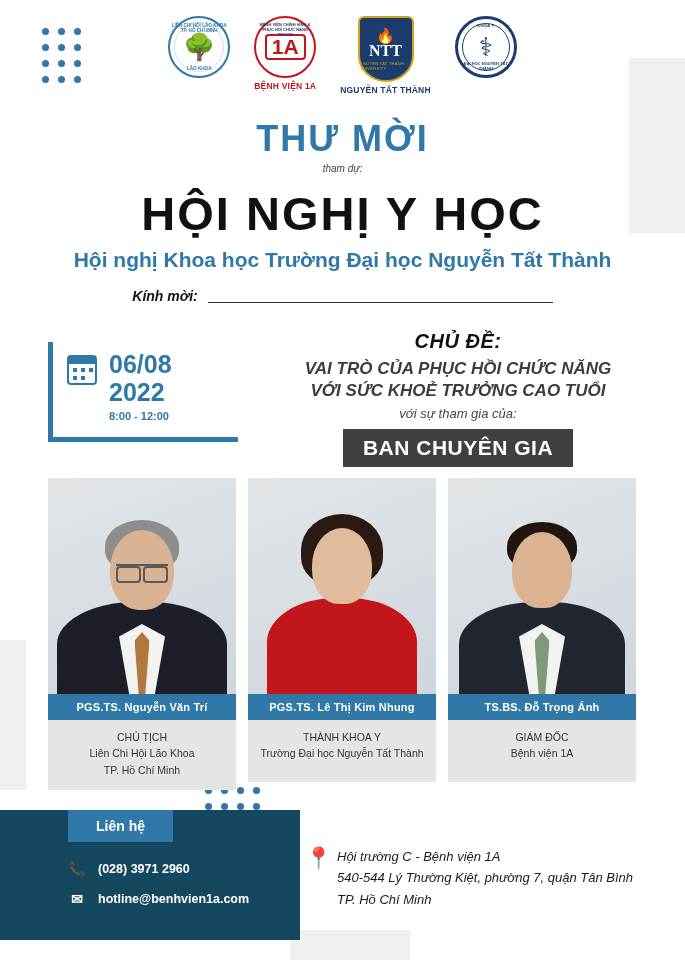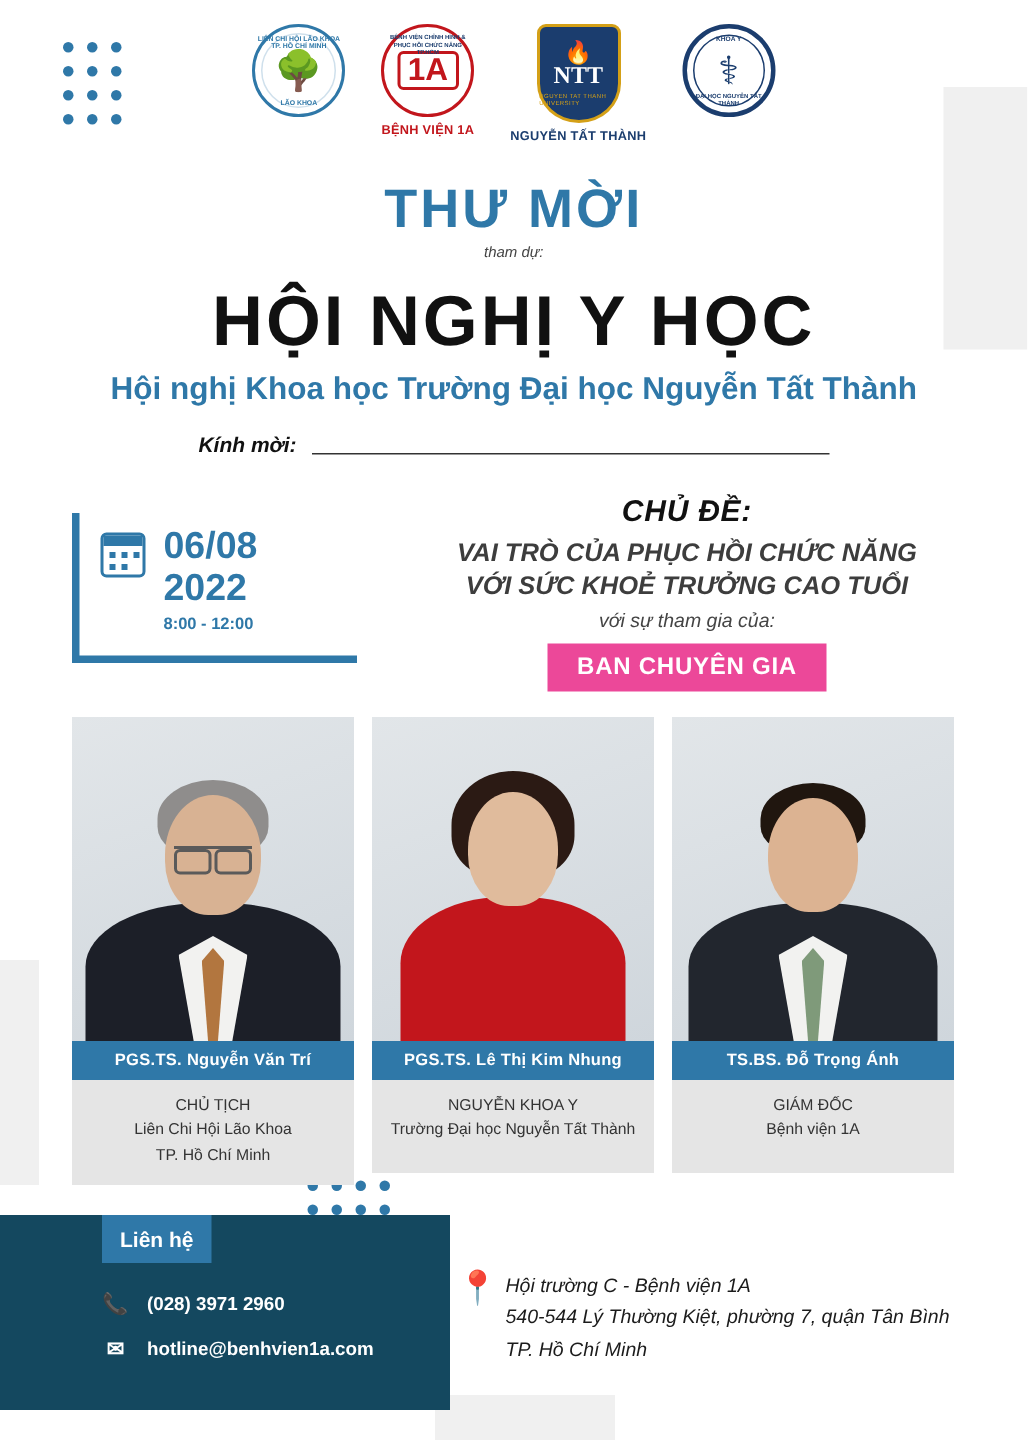--- a/index.html
+++ b/index.html
@@ -207,22 +207,22 @@
   .topic .topic-l1, .topic .topic-l2 {
     font-size: 17px; font-weight: bold; color: #3d3d3d; font-style: italic;
     line-height: 1.3;
   }
   .topic .topic-l1 { margin-top: 5px; }
   .topic .with {
     font-size: 13px; color: #444; font-style: italic; margin-top: 4px;
   }
   .badge-experts {
     display: inline-block; margin-top: 8px;
-    background: #ec4899; color: #fff;
-    font-size: 16px; font-weight: bold; letter-spacing: .5px;
+    background: #404040; color: #fff;
+    font-size: 21px; font-weight: bold; letter-spacing: .5px;
     padding: 7px 20px;
   }
 
   
   .speakers {
     position: absolute; top: 478px; left: 48px;
     width: 590px;
     display: flex; gap: 12px;
   }
   .speaker { width: 188px; }
@@ -282,21 +282,21 @@
   
   .contact-panel {
     position: absolute; left: 0; bottom: 20px;
     width: 300px; height: 130px;
     background: #14485f;
   }
   .lien-he {
     position: absolute; left: 68px; bottom: 118px;
     background: #2f78a8; color: #fff;
     font-size: 14px; font-weight: bold;
-    padding: 8px 12px;
+    padding: 8px 28px;
   }
   .contact-row {
     position: absolute; display: flex; align-items: center; gap: 12px;
     color: #ffffff; font-size: 12.5px; font-weight: bold;
   }
   .contact-phone { left: 68px; bottom: 82px; }
   .contact-mail { left: 68px; bottom: 52px; }
   .c-icon {
     width: 18px; height: 18px; display: flex; align-items: center; justify-content: center;
     font-size: 14px; color: #ffffff;
@@ -453,21 +453,21 @@
     </div>
 
     <div class="speaker">
       <div class="photo">
         <div class="p-body" style="width:150px;height:96px;background:#c2161c;"></div>
         <div class="p-hair" style="top:36px;width:82px;height:72px;background:#2b1a14;"></div>
         <div class="p-head" style="top:50px;width:60px;height:76px;background:#e0bb9c;"></div>
       </div>
       <div class="name-bar">PGS.TS. Lê Thị Kim Nhung</div>
       <div class="role">
-        <div>NGUYỄN KHOA Y</div>
+        <div>THÀNH KHOA Y</div>
         <div>Trường Đại học Nguyễn Tất Thành</div>
         <div></div>
       </div>
     </div>
 
     <div class="speaker">
       <div class="photo">
         <div class="p-body" style="width:166px;height:92px;background:#22262e;"></div>
         <div class="p-shirt" style="bottom:0;"></div>
         <div class="p-tie" style="background:#7f9a7a;bottom:0;"></div>

